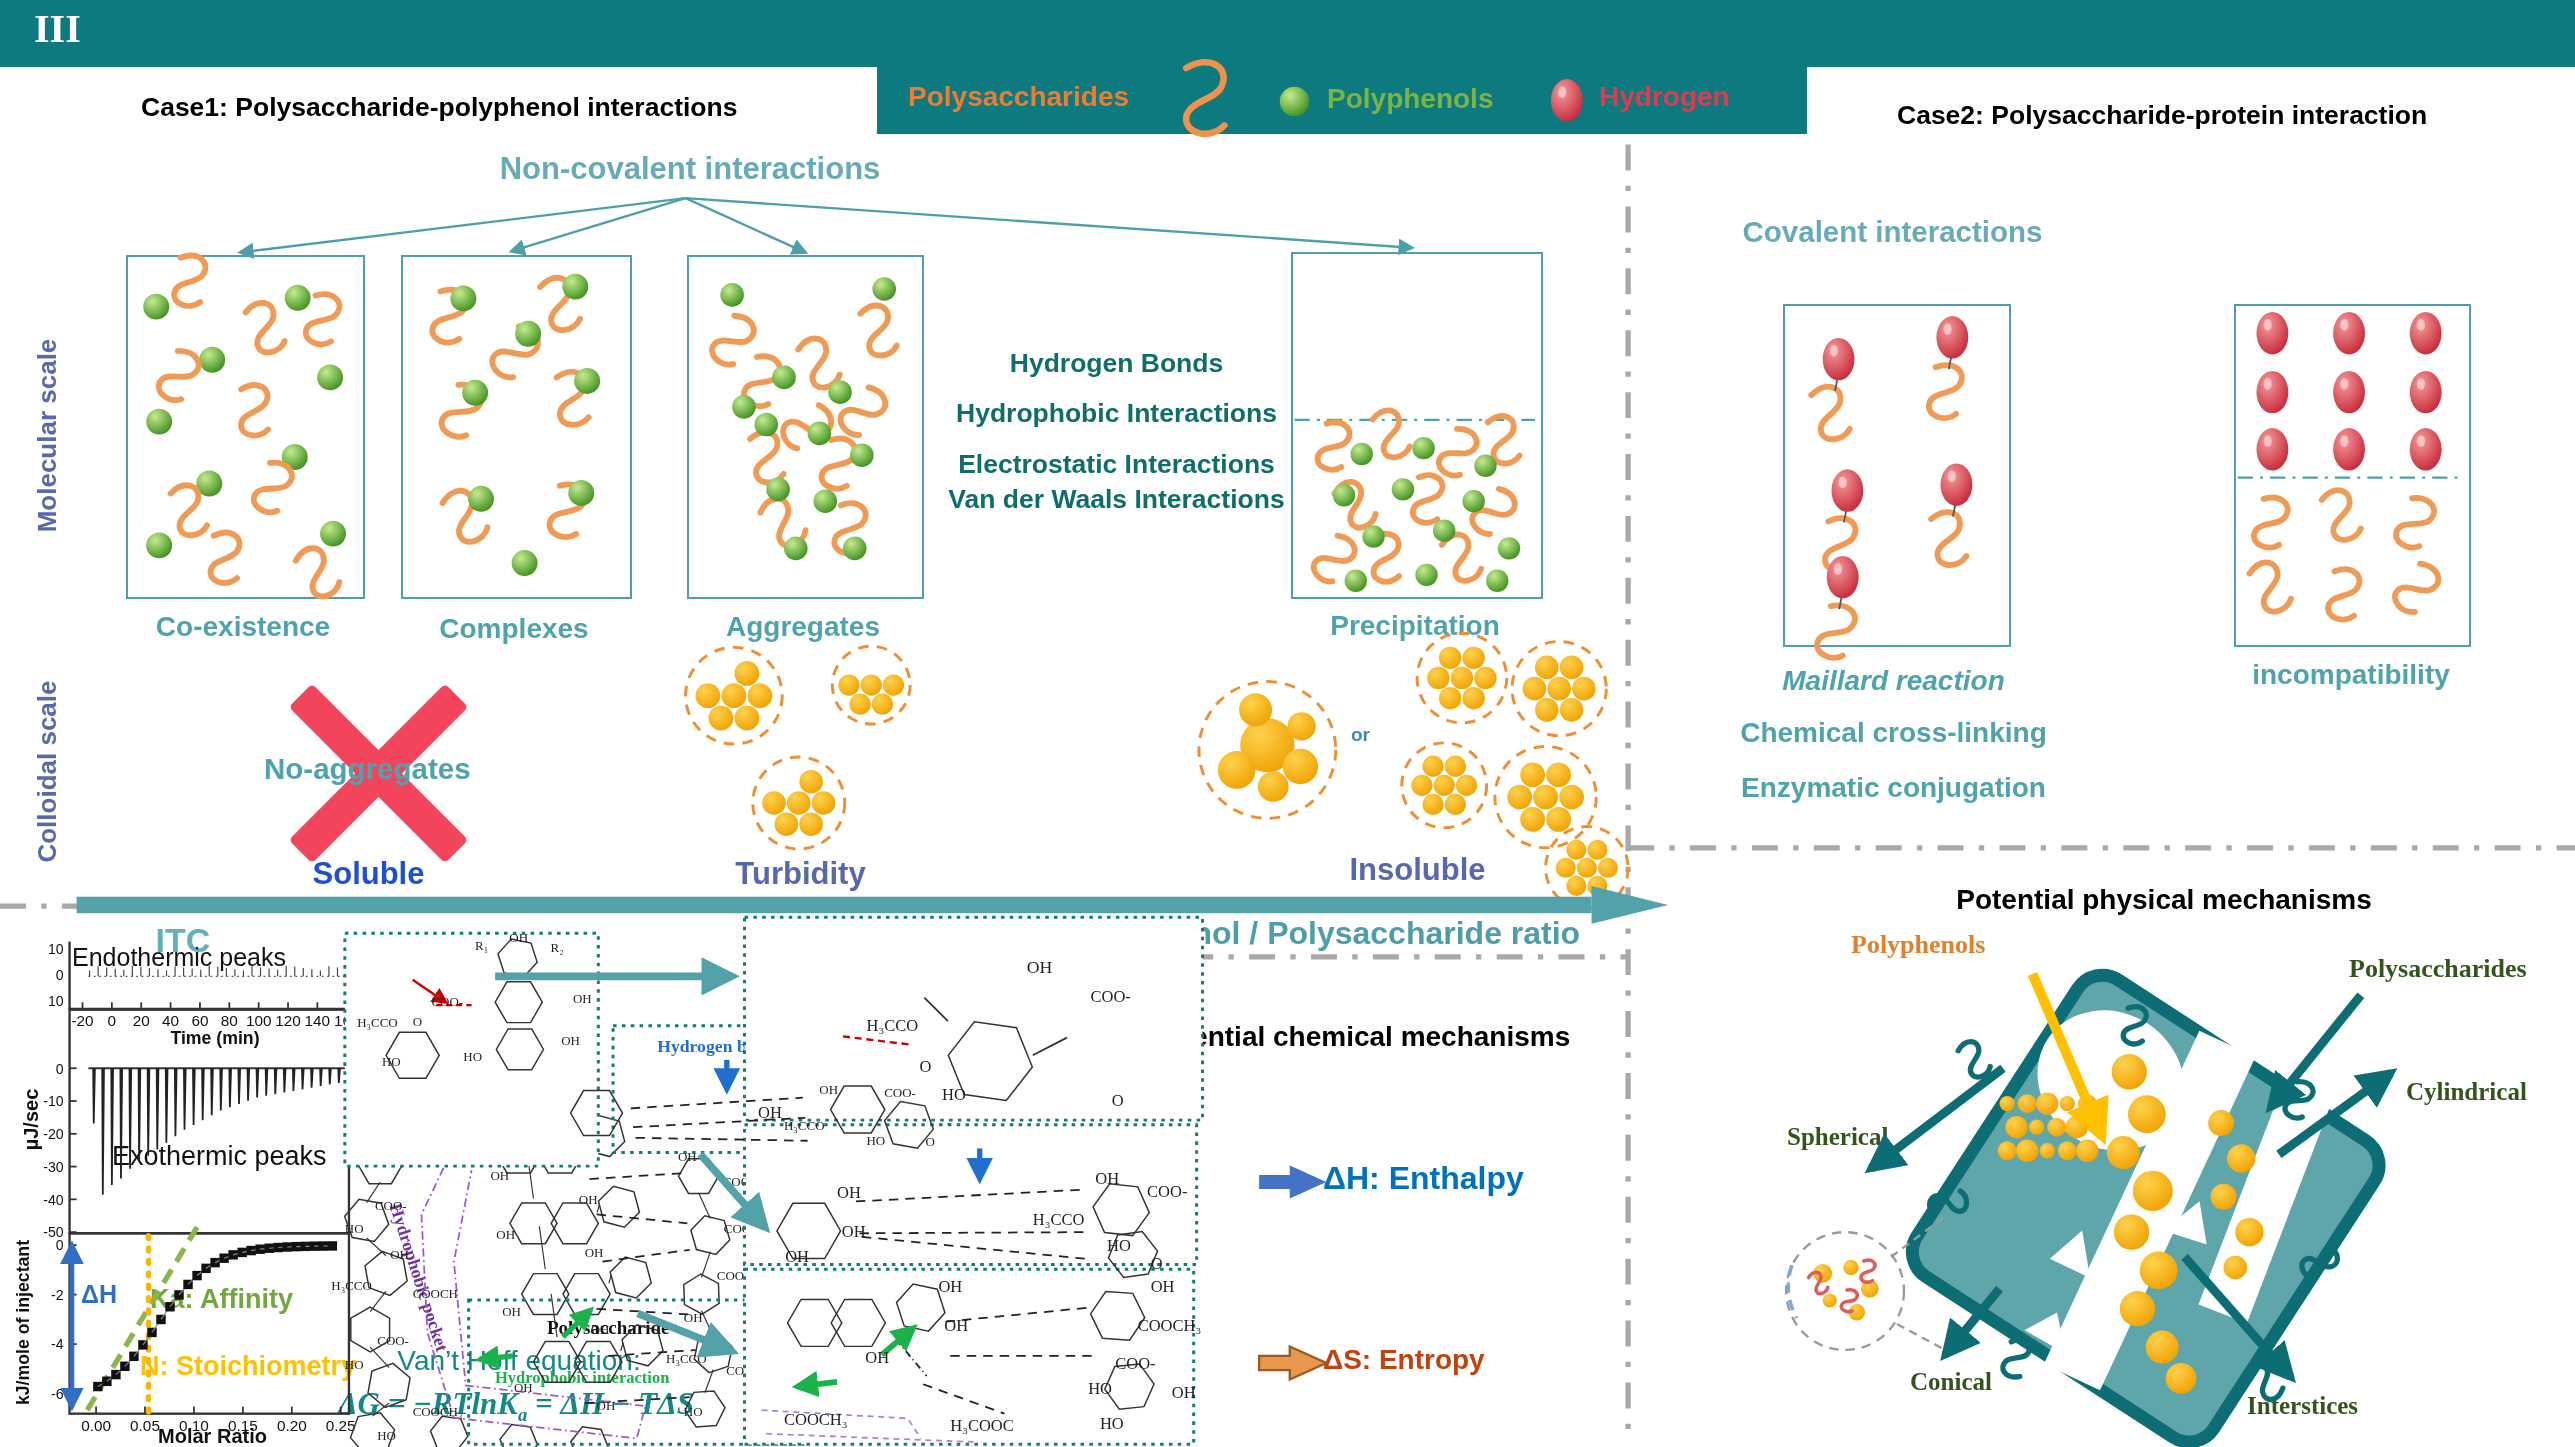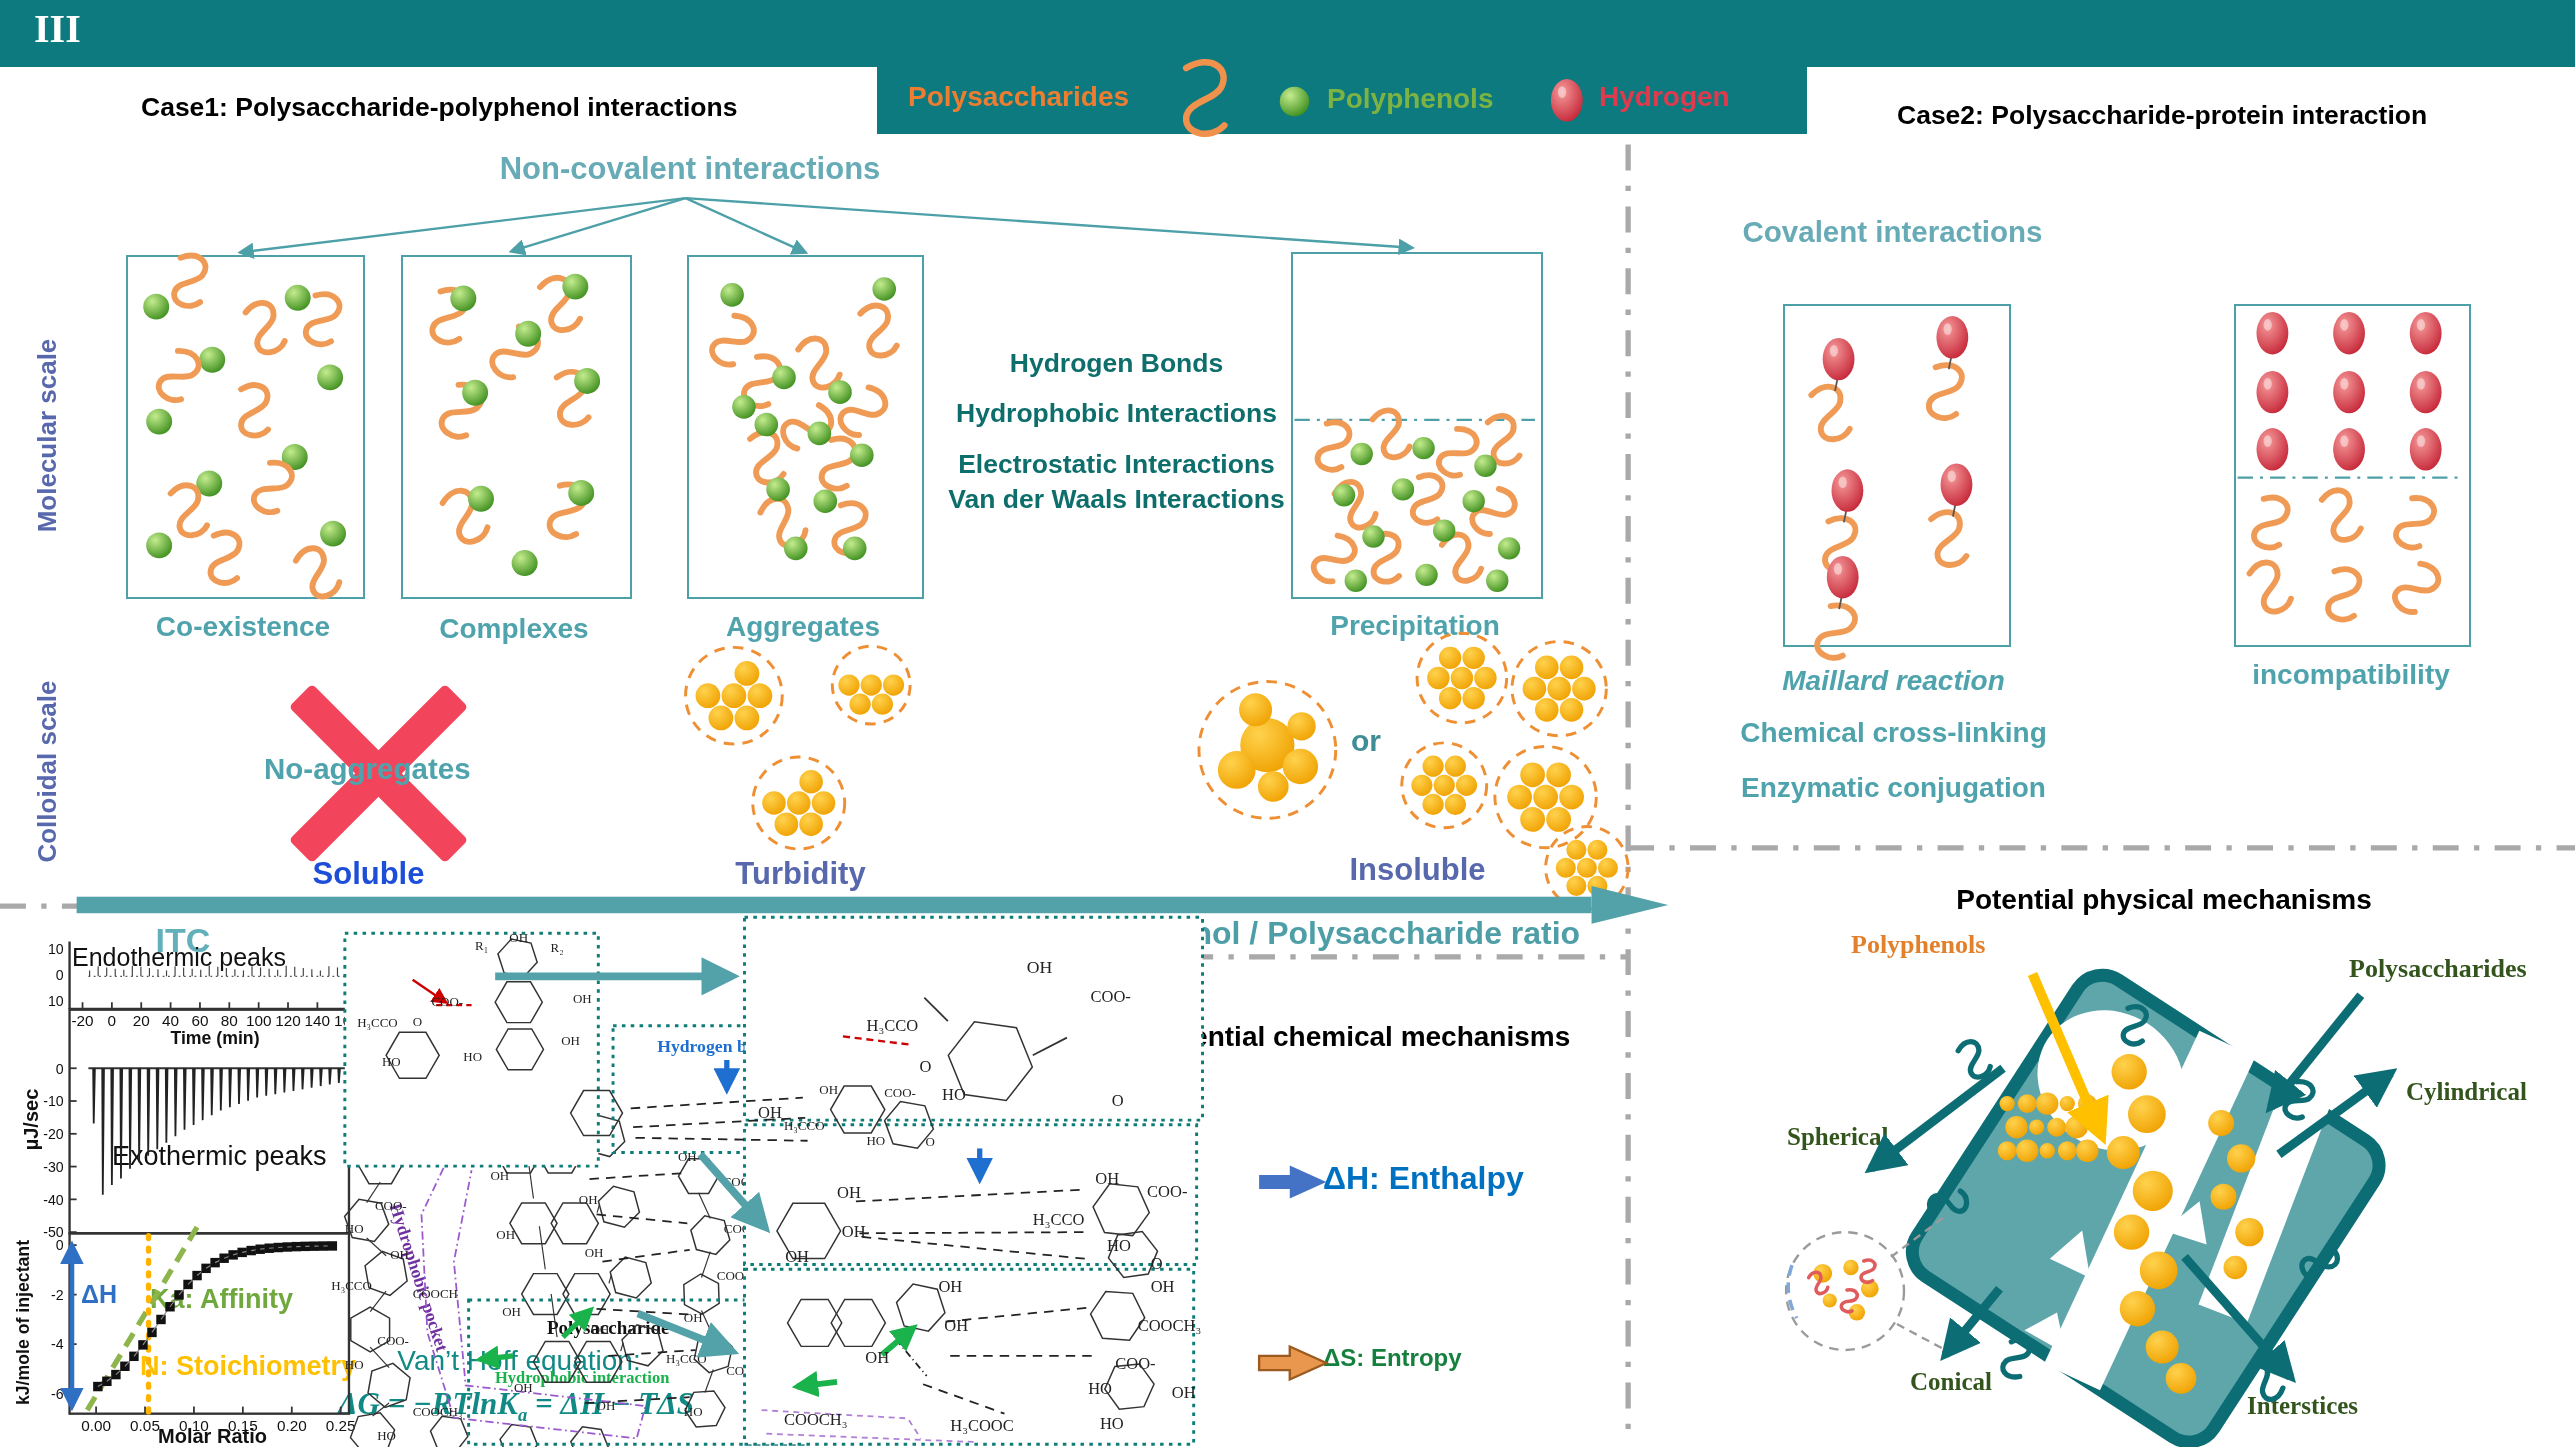--- a/index.html
+++ b/index.html
@@ -53,21 +53,21 @@
   <div class="lbl center" style="left:396px;top:613px;width:236px;font-size:28px;color:#4fa3ac;">Complexes</div>
   <div class="lbl center" style="left:685px;top:611px;width:236px;font-size:28px;color:#4fa3ac;">Aggregates</div>
   <div class="lbl center" style="left:1297px;top:610px;width:236px;font-size:28px;color:#4fa3ac;">Precipitation</div>
 
   <div class="lbl center" style="left:925px;top:348px;width:383px;font-size:26.5px;color:#0d6e6b;">Hydrogen Bonds</div>
   <div class="lbl center" style="left:925px;top:398px;width:383px;font-size:26.5px;color:#0d6e6b;">Hydrophobic Interactions</div>
   <div class="lbl center" style="left:925px;top:449px;width:383px;font-size:26.5px;color:#0d6e6b;">Electrostatic Interactions</div>
   <div class="lbl center" style="left:925px;top:484px;width:383px;font-size:26.5px;color:#0d6e6b;">Van der Waals Interactions</div>
 
   <div class="lbl" style="left:264px;top:752px;font-size:29.5px;color:#4fa3ac;z-index:3;">No-aggregates</div>
-  <div class="lbl" style="left:1351px;top:724px;font-size:30px;color:#3f8d96;">or</div>
+  <div class="lbl" style="left:1351px;top:724px;font-size:19px;color:#3f8d96;">or</div>
 
   <div class="lbl center" style="left:295px;top:856px;width:147px;font-size:31px;color:#1d4ed8;">Soluble</div>
   <div class="lbl center" style="left:727px;top:856px;width:147px;font-size:31px;color:#5868ad;">Turbidity</div>
   <div class="lbl center" style="left:1344px;top:852px;width:147px;font-size:31px;color:#5868ad;">Insoluble</div>
   <div class="lbl" style="left:1068px;top:915px;font-size:32px;color:#4e9ea7;">Polyphenol / Polysaccharide ratio</div>
 
   <div class="lbl center" style="left:136px;top:921px;width:94px;font-size:34px;color:#62b0ba;">ITC</div>
   <div class="lbl norm" style="left:72px;top:943px;font-size:25px;color:#111;">Endothermic peaks</div>
   <div class="lbl norm" style="left:112px;top:1141px;font-size:27px;color:#111;">Exothermic peaks</div>
   <div class="lbl center" style="left:150px;top:1028px;width:130px;font-size:17.7px;color:#111;">Time (min)</div>
@@ -78,21 +78,21 @@
   <div class="lbl" style="left:140px;top:1351px;font-size:27px;color:#ffc000;">N: Stoichiometry</div>
   <div class="lbl center" style="left:136px;top:1425px;width:153px;font-size:20px;color:#111;">Molar Ratio</div>
 
   <div class="lbl norm center" style="left:354px;top:1345px;width:330px;font-size:28px;color:#118a86;">Van’t Hoff equation:</div>
   <div class="lbl serif it center" style="left:292px;top:1386px;width:448px;font-size:31px;color:#118a86;">
     <span>ΔG = −RTlnK</span><sub class="eq">a</sub><span> = ΔH − TΔS</span>
   </div>
 
   <div class="lbl" style="left:1147px;top:1021px;font-size:28px;color:#000;">Potential chemical mechanisms</div>
   <div class="lbl" style="left:1323px;top:1160px;font-size:32px;color:#0070c0;">ΔH: Enthalpy</div>
-  <div class="lbl" style="left:1323px;top:1344px;font-size:24px;color:#15803d;">ΔS: Entropy</div>
+  <div class="lbl" style="left:1323px;top:1344px;font-size:28px;color:#c2410c;">ΔS: Entropy</div>
 
   <div class="lbl serif" style="left:353px;top:962px;font-size:16.5px;color:#cc0000;">Electrostatic</div>
   <div class="lbl serif" style="left:781px;top:962px;font-size:23.6px;color:#cc0000;">Electrostatic</div>
   <div class="lbl serif center" style="left:613px;top:1036px;width:230px;font-size:17.7px;color:#1f6fd0;">Hydrogen bonding</div>
   <div class="lbl serif center" style="left:865px;top:1122px;width:230px;font-size:20px;color:#1f6fd0;">Hydrogen bonding</div>
   <div class="lbl serif" style="left:445px;top:1067px;font-size:20px;color:#111;">Polyphenol</div>
   <div class="lbl serif center" style="left:766px;top:1076px;width:177px;font-size:19px;color:#111;">Polysaccharide</div>
   <div class="lbl serif" style="left:750px;top:1162px;font-size:21px;color:#111;">Polyphenol</div>
   <div class="lbl serif" style="left:1033px;top:1146px;font-size:21px;color:#111;">Polysaccharide</div>
   <div class="lbl serif" style="left:547px;top:1317px;font-size:19px;color:#111;">Polysaccharide</div>

